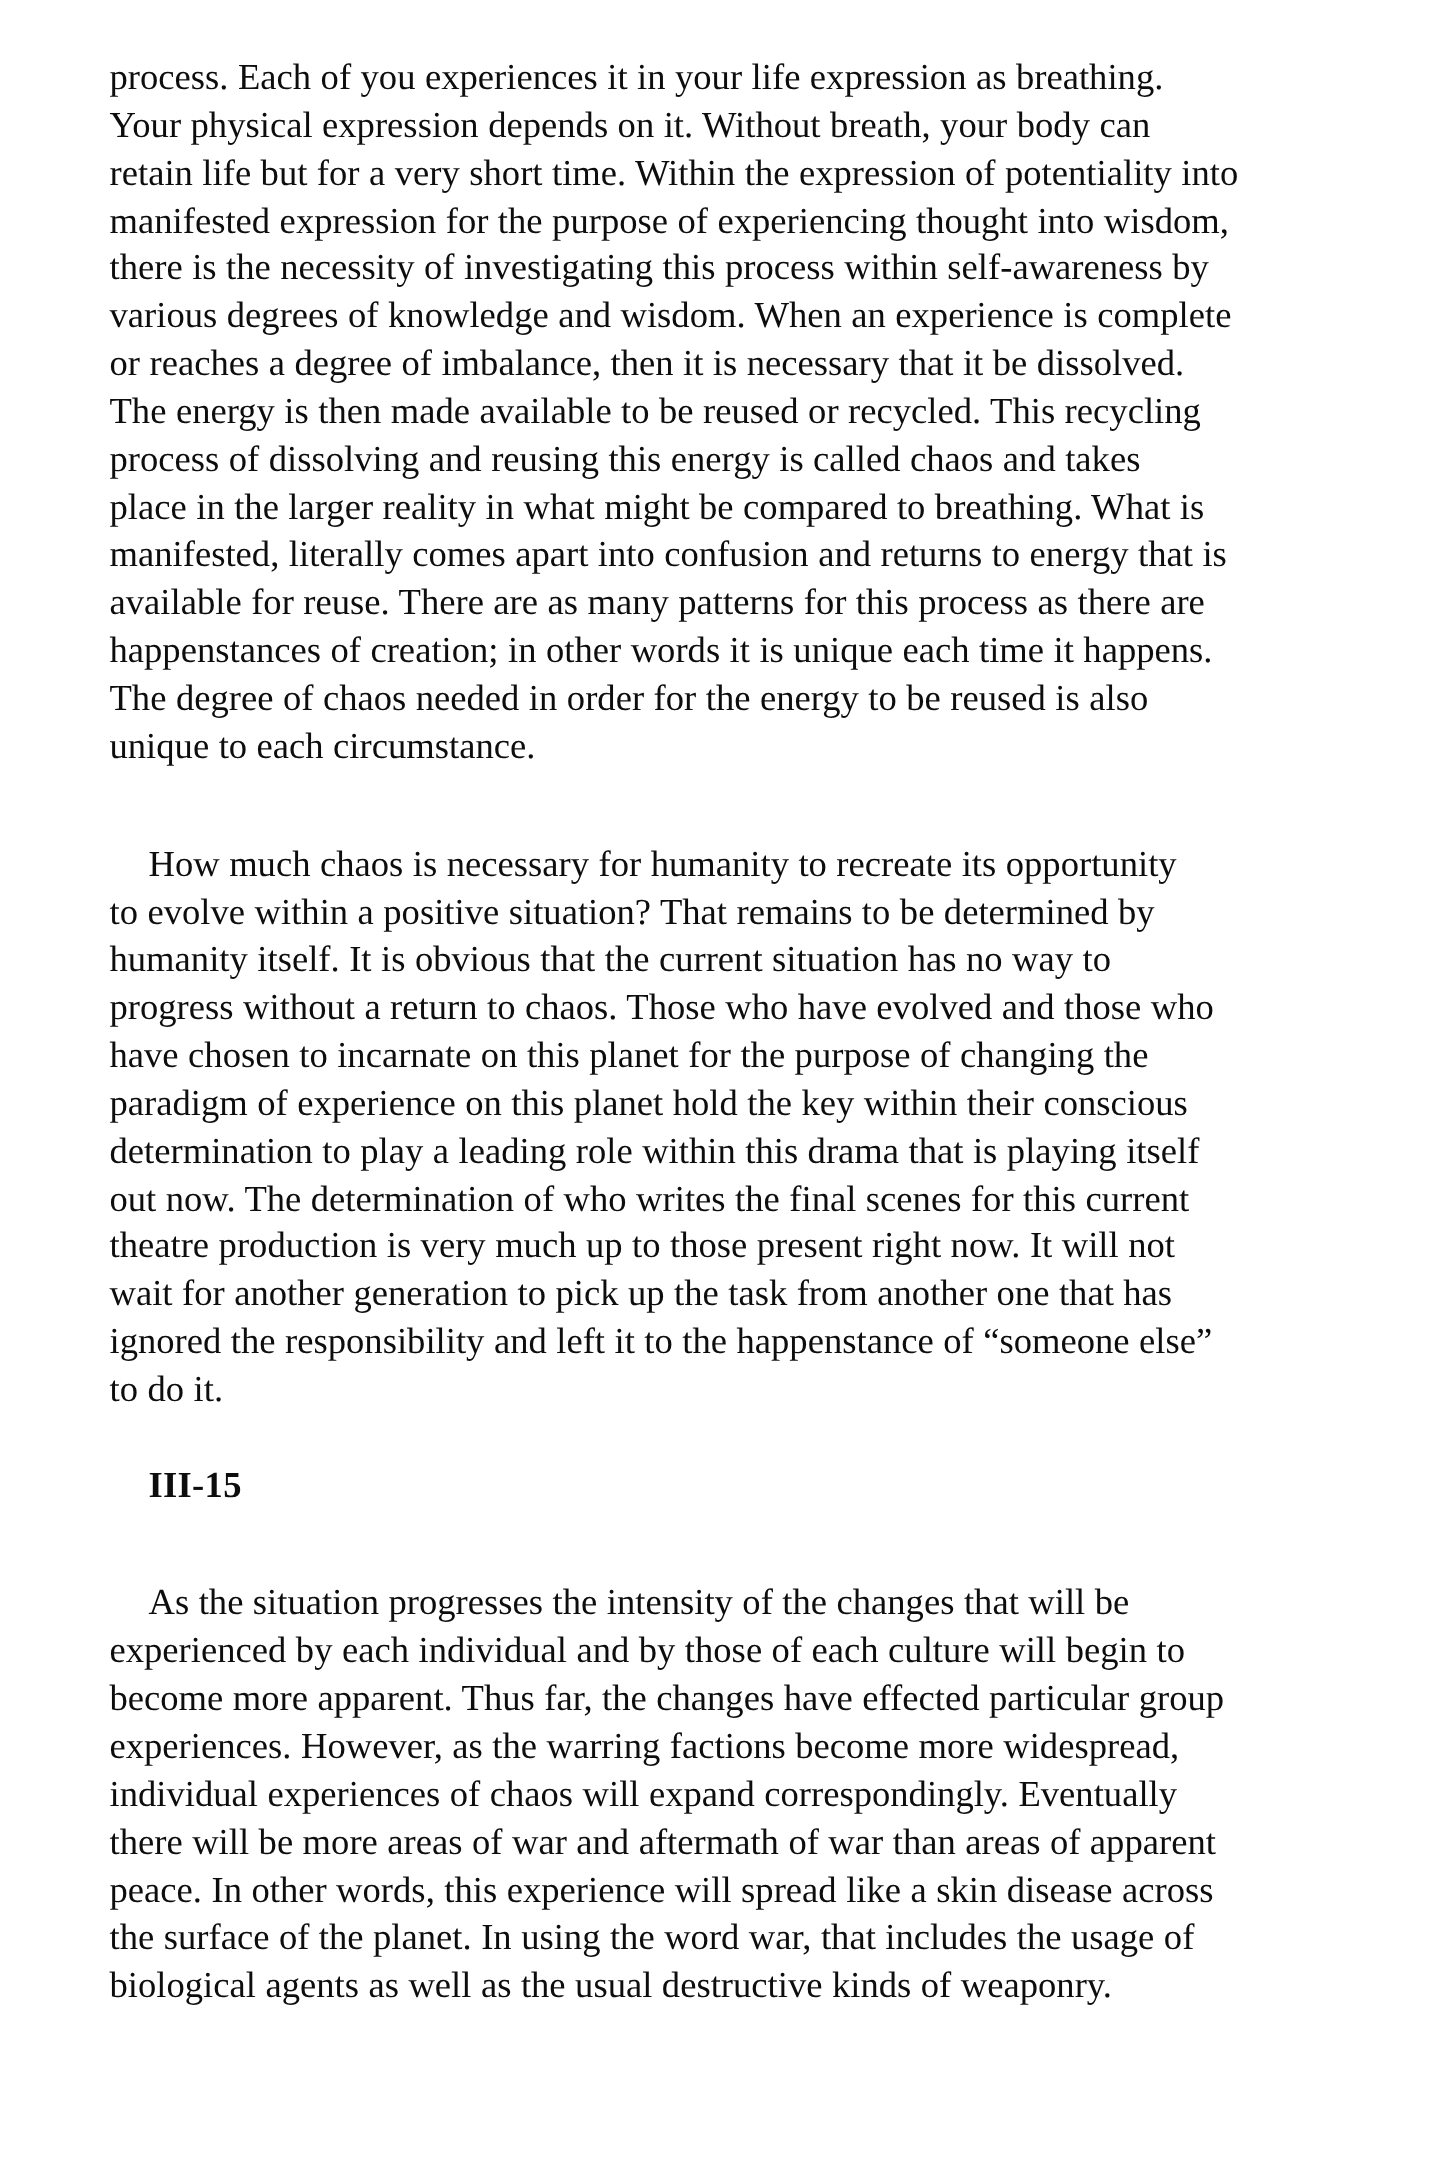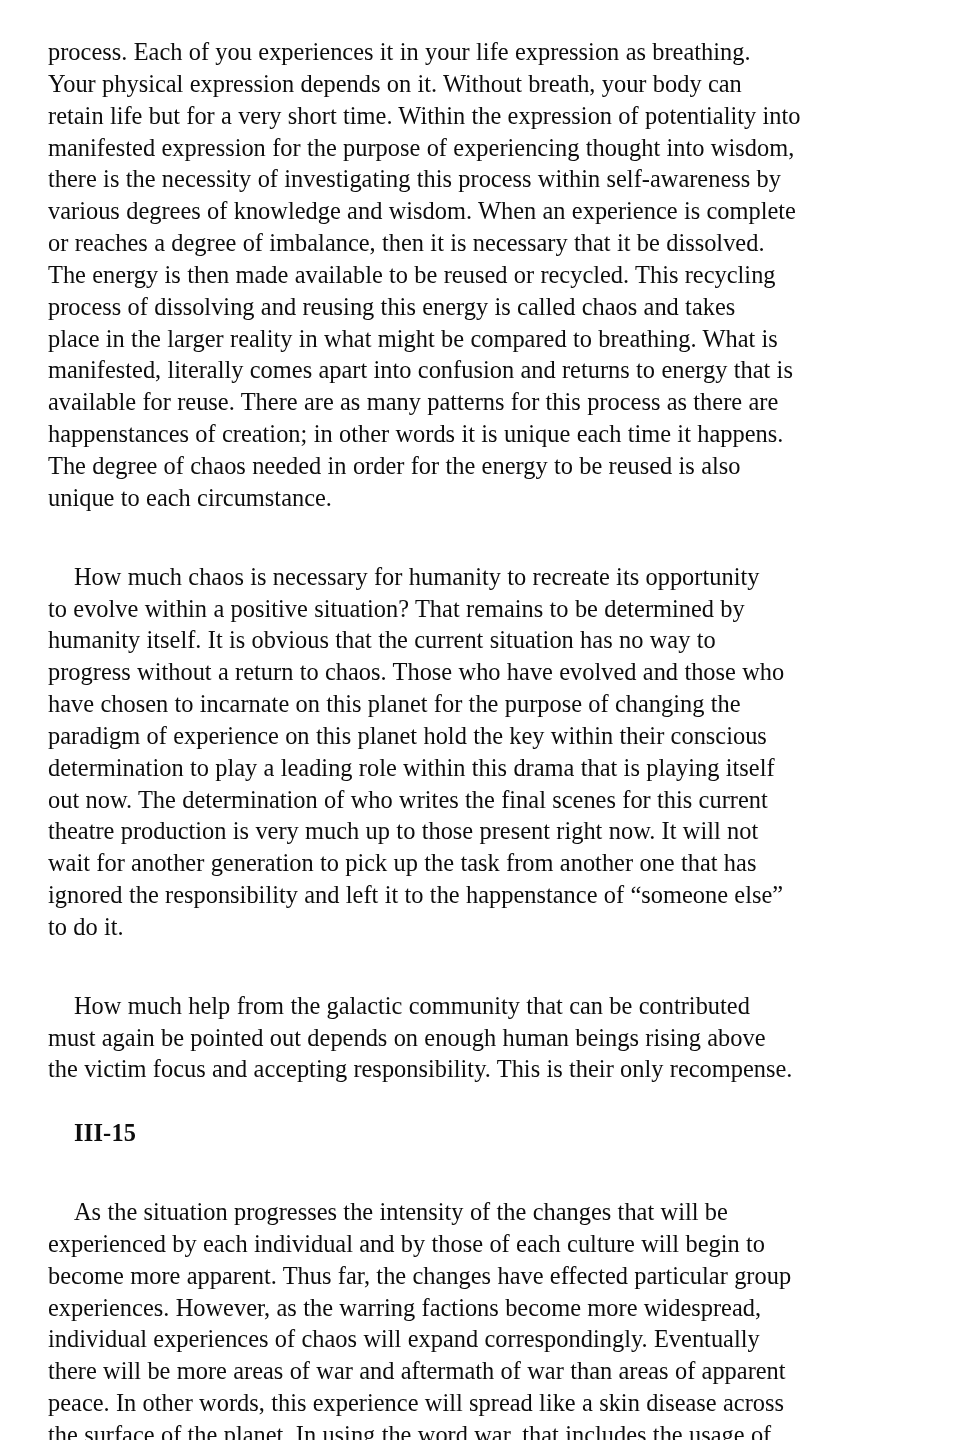--- a/index.html
+++ b/index.html
@@ -13,21 +13,21 @@
     font-family: "Liberation Serif", "DejaVu Serif", serif;
     color: #0d0d0d;
     overflow: hidden;
   }
   #page {
     position: relative;
     width: 960px;
     height: 1440px;
     background: #ffffff;
     box-sizing: border-box;
-    padding: 36px 30px 0 48px;
+    padding: 36px 30px 0 73px;
   }
   .body-text {
     font-size: 24.4px;
     line-height: 31.85px;
     text-align: left;
     letter-spacing: 0.01px;
     word-spacing: 0.2px;
   }
   .para {
     margin: 0;
@@ -78,23 +78,20 @@
 progress without a return to chaos. Those who have evolved and those who
 have chosen to incarnate on this planet for the purpose of changing the
 paradigm of experience on this planet hold the key within their conscious
 determination to play a leading role within this drama that is playing itself
 out now. The determination of who writes the final scenes for this current
 theatre production is very much up to those present right now. It will not
 wait for another generation to pick up the task from another one that has
 ignored the responsibility and left it to the happenstance of “someone else”
 to do it.</p>
 
-    <p class="para indented">How much help from the galactic community that can be contributed
-must again be pointed out depends on enough human beings rising above
-the victim focus and accepting responsibility. This is their only recompense.</p>
 
     <div class="gap-line"></div>
 
     <p class="section-heading">III-15</p>
 
     <p class="para indented">As the situation progresses the intensity of the changes that will be
 experienced by each individual and by those of each culture will begin to
 become more apparent. Thus far, the changes have effected particular group
 experiences. However, as the warring factions become more widespread,
 individual experiences of chaos will expand correspondingly. Eventually

